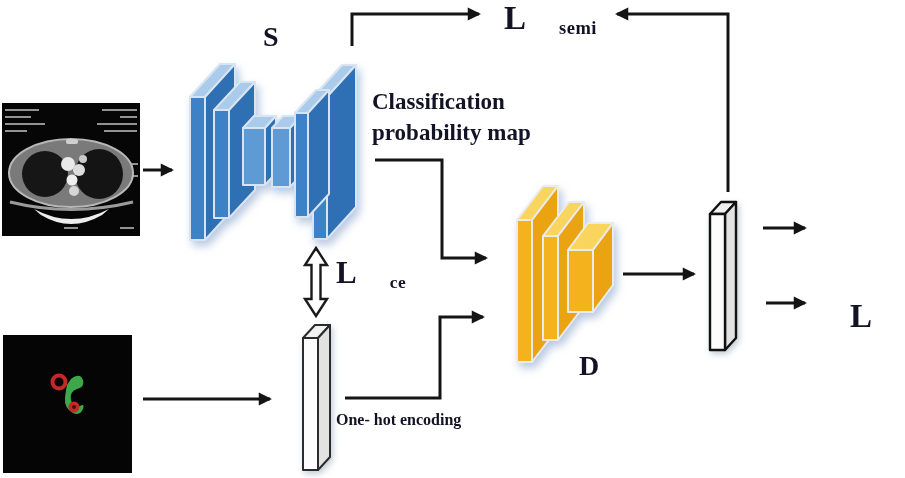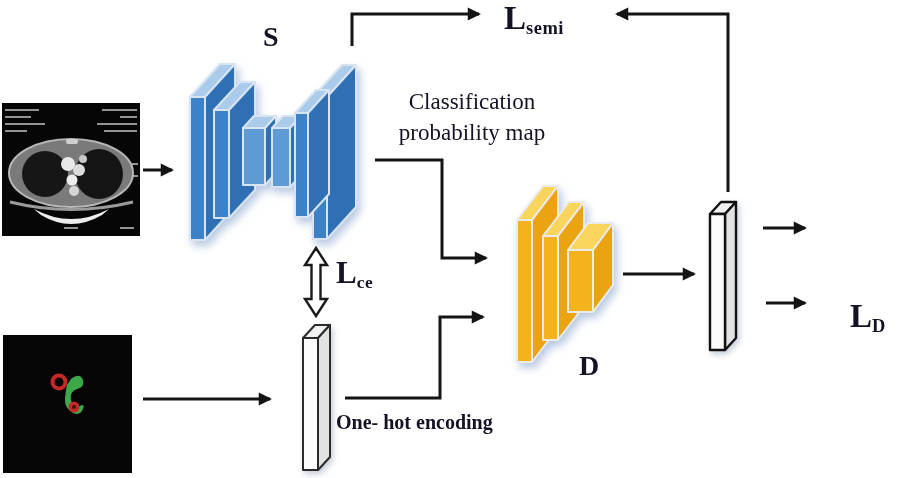--- a/index.html
+++ b/index.html
@@ -1,22 +1,22 @@
 <!DOCTYPE html>
 <html style="--arrow: #141414; --text: #131325; --segmenter-front: #3D82C6; --segmenter-top: #AACBEA; --segmenter-side: #2F6FB3; --segmenter-cube-front: #5E9AD3; --discriminator-front: #F4B31D; --discriminator-top: #FAD55E; --discriminator-side: #EAA412; --bar-front: #FCFCFC; --bar-top: #F1F1F1; --bar-side: #E2E2E2; --ct-body: #7A7A7A; --gt-green: #3DA84A; --gt-red: #C62828;"><head>
 <meta charset="utf-8">
 <style>
   html,body{margin:0;padding:0;background:#fff;}
   #stage{
     position:relative;width:905px;height:478px;background:#fff;overflow:hidden;
     font-family:"Liberation Serif","DejaVu Serif",serif;color:var(--text,#131325);
   }
   .lbl{position:absolute;font-weight:700;white-space:nowrap;line-height:1;}
-  .loss .sub{font-size:.56em;vertical-align:-0.28em;letter-spacing:.5px;}
-  .caption{position:absolute;font-weight:400;text-align:center;line-height:31px;}
+  .loss .sub{font-size:.56em;vertical-align:-0.28em;letter-spacing:.5px;margin-left:33px;}
+  .caption{position:absolute;font-weight:700;text-align:left;line-height:31px;}
   svg{position:absolute;left:0;top:0;}
   .net-shadow{filter:drop-shadow(3px 5px 4px rgba(125,155,200,.55));}
   .bar-shadow{filter:drop-shadow(2px 3px 3px rgba(90,110,140,.35));}
 </style>
 </head>
 <body>
 
 <div id="stage">
 
   <svg width="905" height="478" viewBox="0 0 905 478">
@@ -142,20 +142,20 @@
 
   <div class="caption" style="left:372px;top:86px;width:200px;font-size:23px;">
     <div>Classification</div>
     <div>probability map</div>
   </div>
 
   <div class="lbl loss" style="left:336px;top:257px;font-size:31px;">
     <span>L</span><span class="sub">ce</span>
   </div>
 
-  <div class="lbl" style="left:336px;top:412px;font-size:20px;">One- hot encoding</div>
+  <div class="lbl" style="left:336px;top:412px;font-size:16px;">One- hot encoding</div>
 
 
   <div class="lbl loss" style="left:850px;top:300px;font-size:33px;">
     <span>L</span><span class="sub">D</span>
   </div>
 
 </div>
 
 </body></html>

